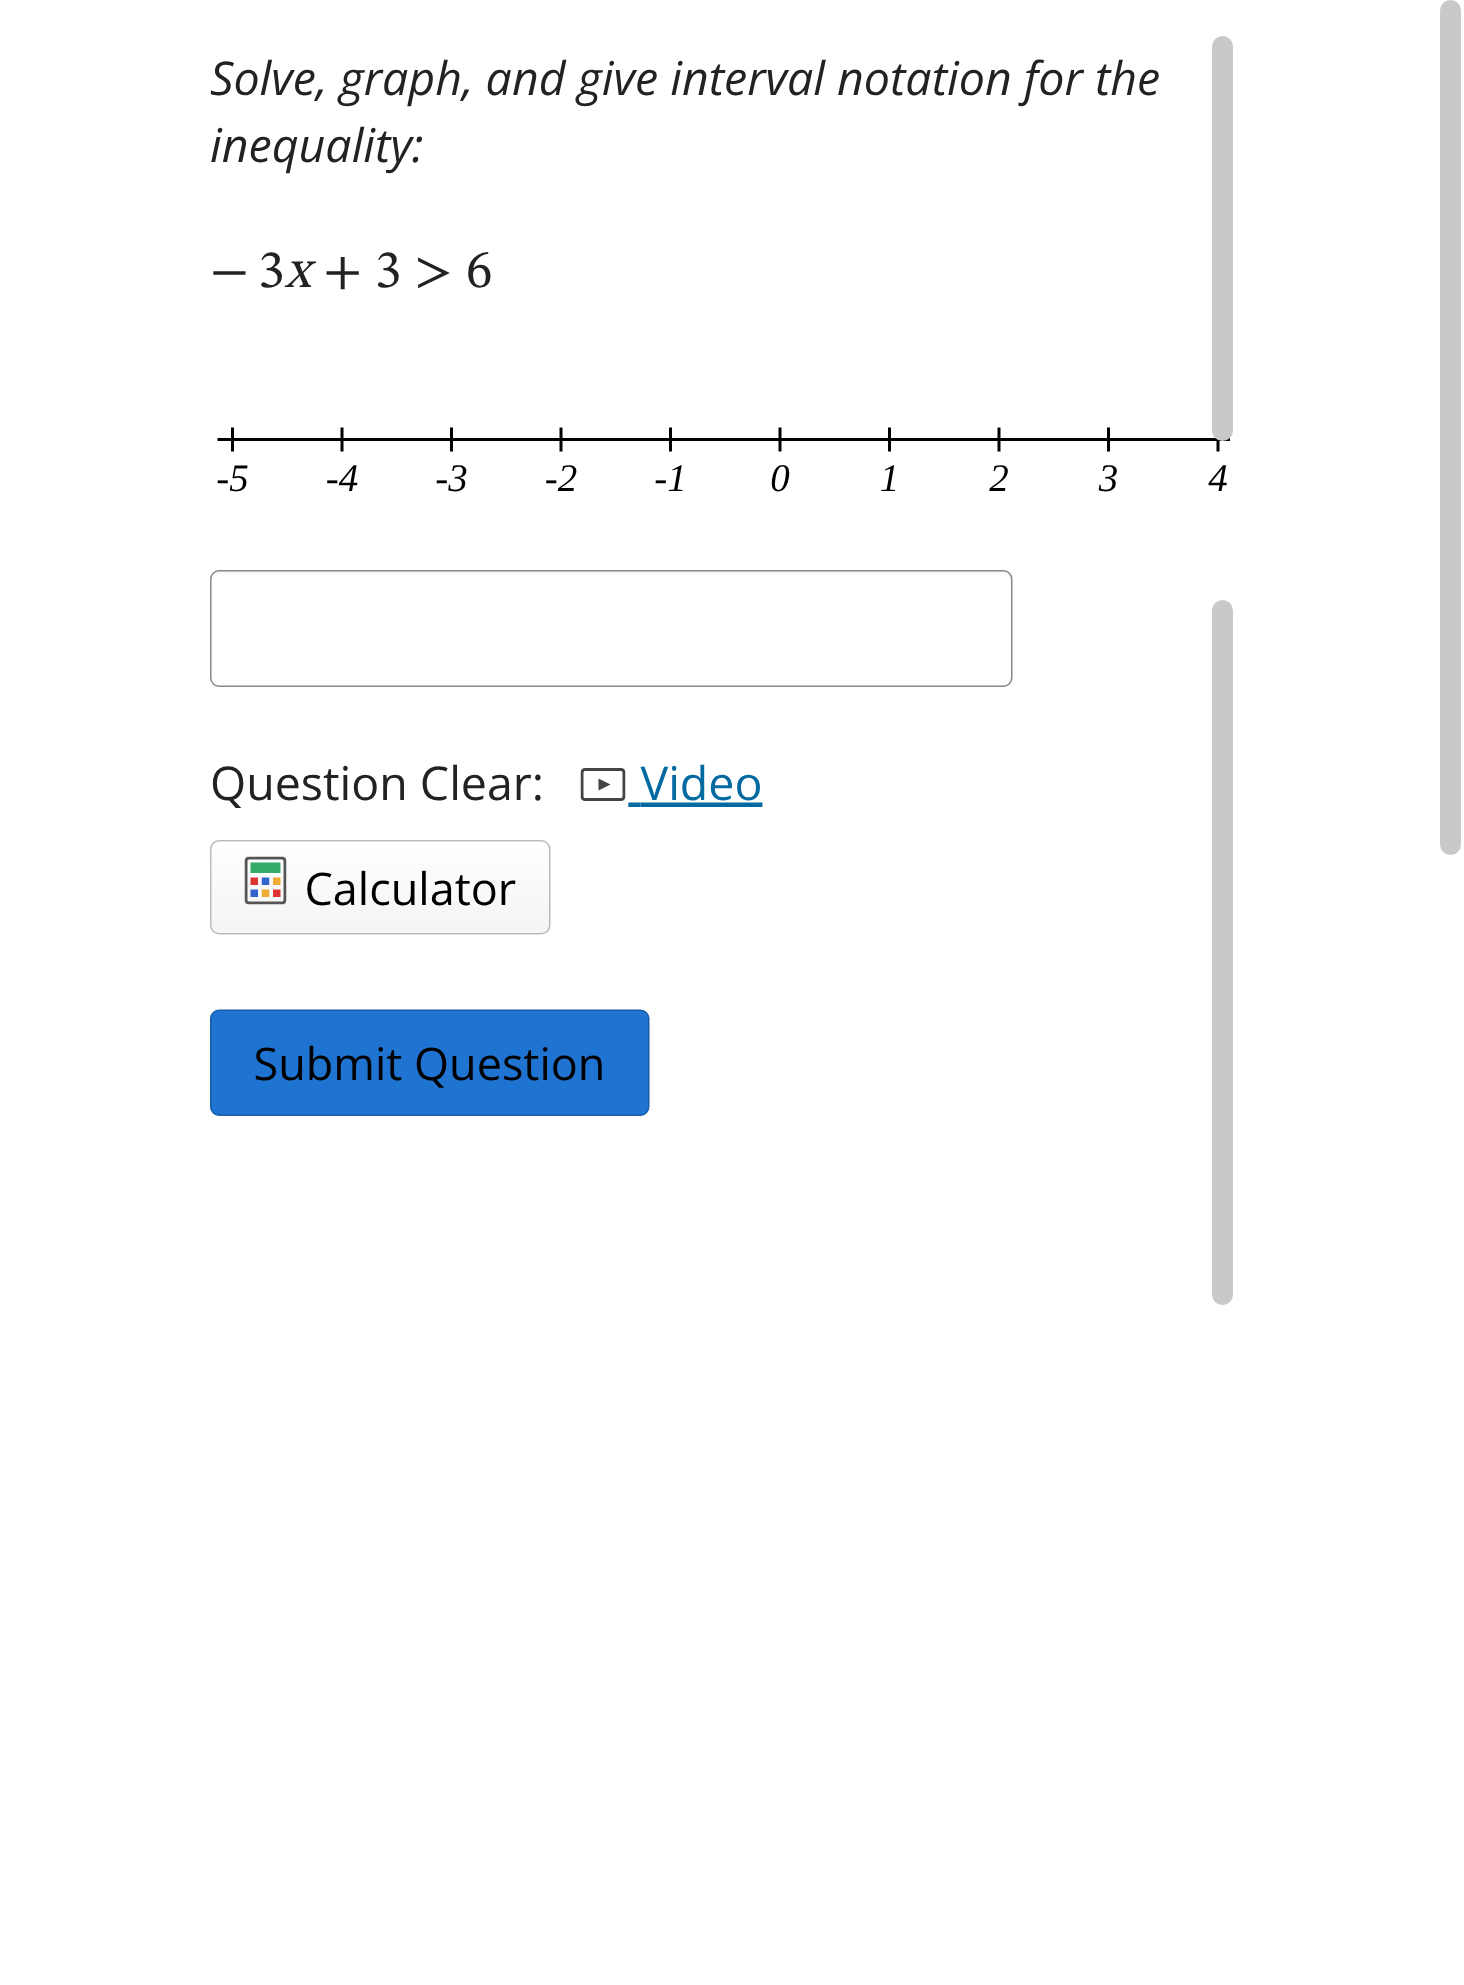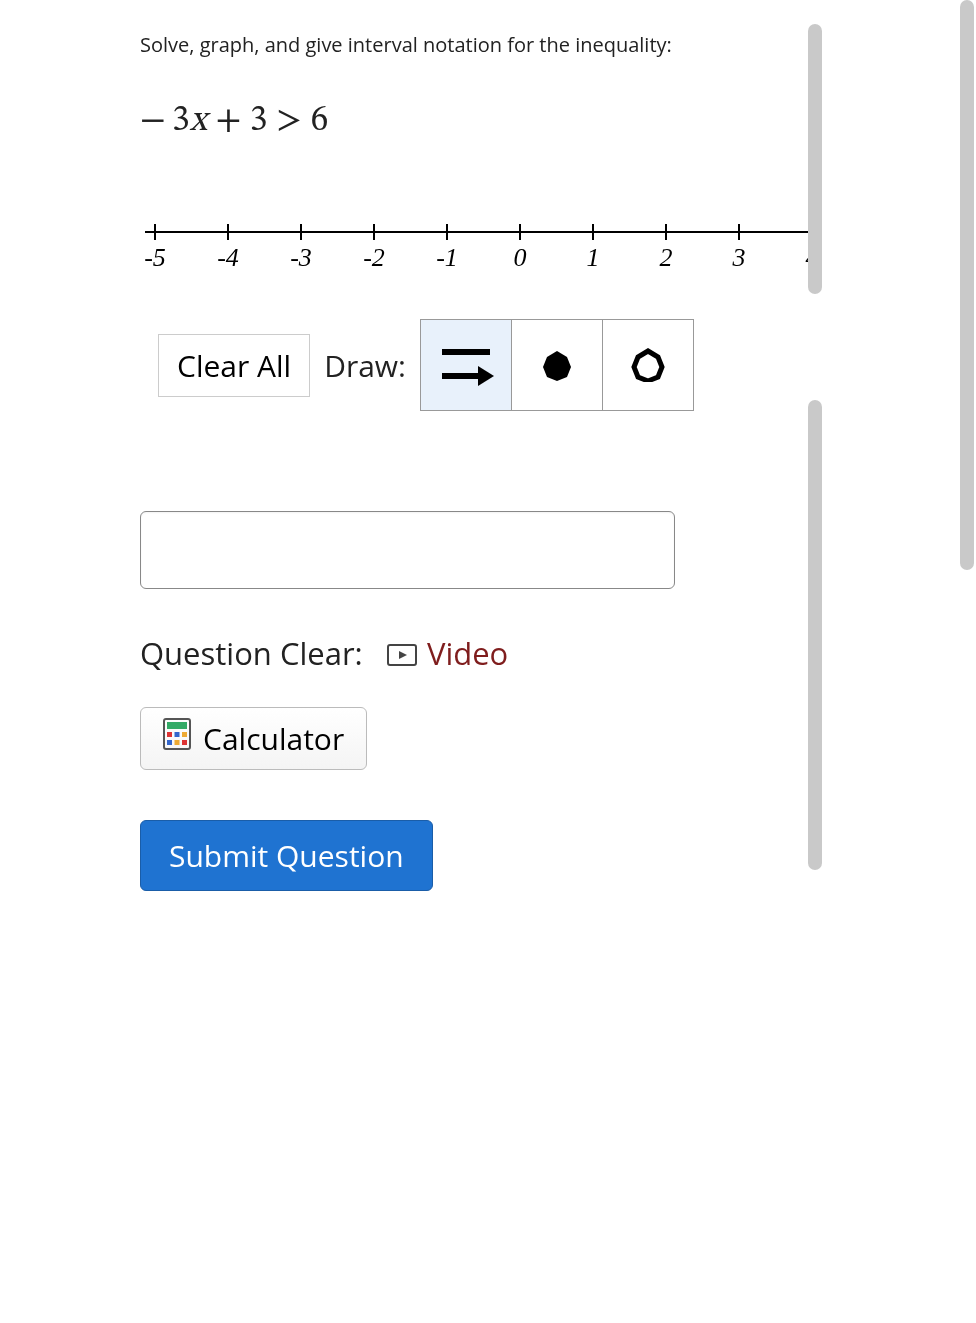--- a/index.html
+++ b/index.html
@@ -10,23 +10,24 @@
     background: #fff;
     color: #222;
     width: 976px;
     height: 1323px;
     position: relative;
   }
   .content {
     padding: 30px 140px 30px 140px;
   }
   .prompt {
-    font-size: 20px;
+    font-size: 31px;
     line-height: 1.45;
     margin-bottom: 40px;
+    font-style: italic;
   }
   .math {
     font-family: "STIX Two Math", "Latin Modern Math", "Cambria Math", Georgia, serif;
     font-size: 36px;
     margin-bottom: 70px;
     margin-top: 40px;
   }
   .math .minus { margin-right: 6px; }
   .math .var { font-style: italic; }
   .numberline-wrap {
@@ -85,45 +86,46 @@
     background: #fff;
     box-shadow: inset 0 1px 2px rgba(0,0,0,0.05);
     margin-bottom: 40px;
   }
   .help-line {
     font-size: 31px;
     line-height: 1.55;
     margin-bottom: 8px;
   }
   .help-link {
-    color: #7f1d1d;
+    color: #0369a1;
+    text-decoration: underline;
     cursor: pointer;
   }
   .icon-inline {
     display: inline-flex;
     vertical-align: -3px;
     margin-right: 2px;
   }
   .calc-btn {
     display: inline-flex;
     align-items: center;
     gap: 12px;
     border: 1px solid #bbb;
     border-radius: 6px;
     padding: 10px 22px;
     font-size: 30px;
     background: linear-gradient(#fff,#f4f4f4);
     cursor: pointer;
     font-family: inherit;
-    margin-top: 22px;
+    margin-top: 6px;
     margin-bottom: 50px;
   }
   .submit-btn {
     background: #1f73d1;
-    color: #ffffff;
+    color: #000000;
     border: 1px solid #1a5da8;
     border-radius: 6px;
     font-size: 30px;
     padding: 14px 28px;
     cursor: pointer;
     font-family: inherit;
   }
   .scroll-track-right {
     position: absolute;
     top: 0;
@@ -204,43 +206,20 @@
             <text y="52">3</text>
           </g>
         <g transform="translate(672,0)">
             <line x1="0" y1="10" x2="0" y2="26" stroke="#000" stroke-width="2"></line>
             <text y="52">4</text>
           </g>
       </g>
     </svg>
   </div>
 
-  <div class="draw-bar">
-    <button class="clear-btn">Clear All</button>
-    <span class="draw-label">Draw:</span>
-    <div class="tool-group">
-      <div class="tool-btn selected">
-        <svg width="60" height="50" viewBox="0 0 60 50">
-          <line x1="6" y1="12" x2="54" y2="12" stroke="#000" stroke-width="6"></line>
-          <line x1="6" y1="36" x2="42" y2="36" stroke="#000" stroke-width="6"></line>
-          <path d="M42 26 L58 36 L42 46 Z" fill="#000"></path>
-        </svg>
-      </div>
-      <div class="tool-btn">
-        <svg width="34" height="34" viewBox="0 0 34 34">
-          <polygon points="17,3 27,9 31,19 27,29 17,33 7,29 3,19 7,9" fill="#000"></polygon>
-        </svg>
-      </div>
-      <div class="tool-btn">
-        <svg width="34" height="34" viewBox="0 0 34 34">
-          <polygon points="17,3 27,9 31,19 27,29 17,33 7,29 3,19 7,9" fill="none" stroke="#000" stroke-width="5"></polygon>
-        </svg>
-      </div>
-    </div>
-  </div>
 
 
   <input class="answer-input" type="text" value="" style="">
 
   <div class="help-line">
     <span>Question Clear:</span>
     &nbsp;
     <span class="icon-inline">
       <svg width="30" height="26" viewBox="0 0 30 26">
           <rect x="1" y="3" width="28" height="20" rx="2" fill="none" stroke="#444" stroke-width="2"></rect>

